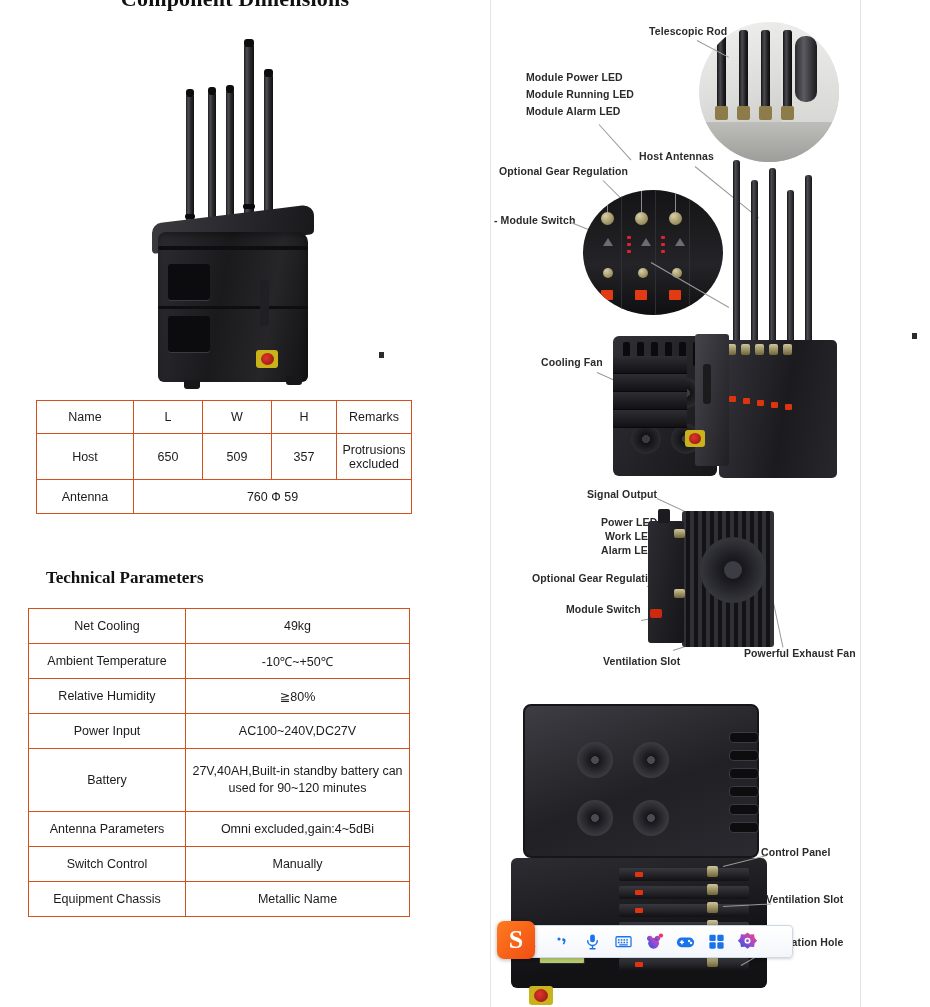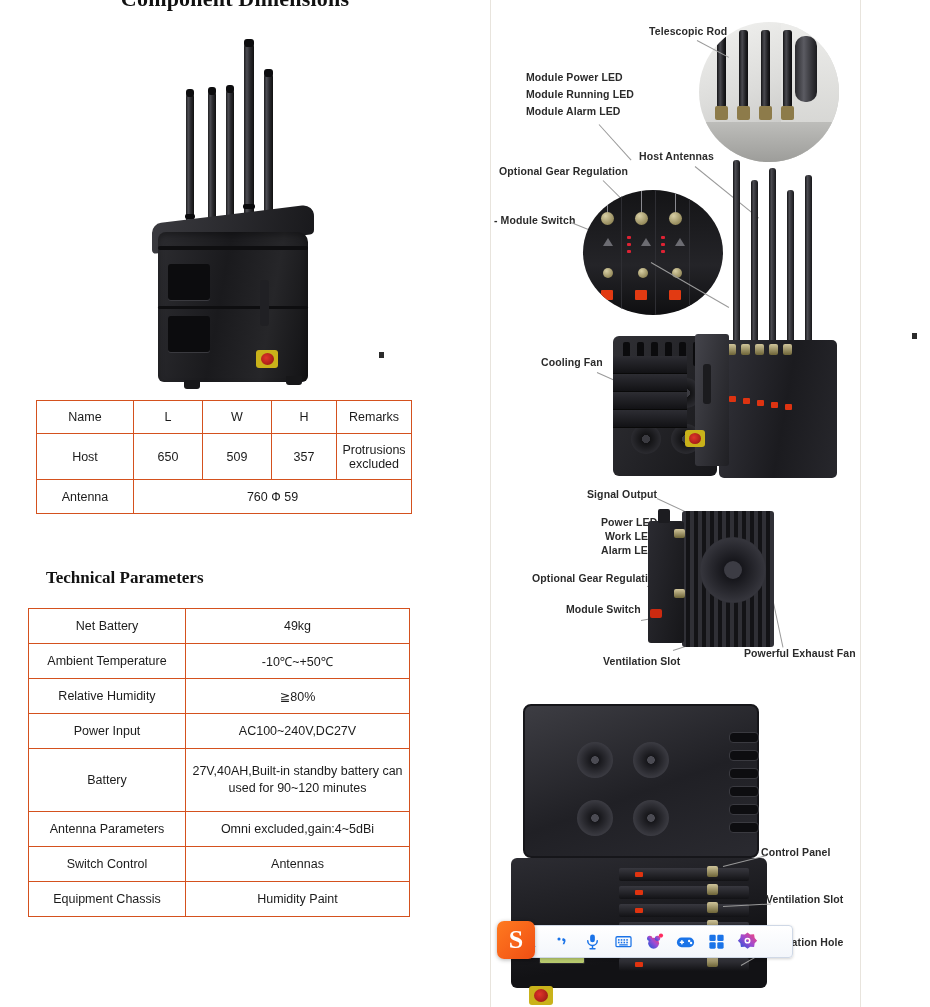--- a/index.html
+++ b/index.html
@@ -221,21 +221,21 @@
       <td colspan="4">760    Ф 59</td>
     </tr>
   </tbody>
     </table>
 
   <div id="section-title">Technical   Parameters</div>
 
   <table class="spec" id="tech-table" style="--tbl:#d4511e;">
     <tbody>
         <tr>
-      <td class="k">Net Battery</td>
+      <td class="k">Net Cooling</td>
       <td>49kg</td>
     </tr>
     <tr>
       <td class="k">Ambient Temperature</td>
       <td>-10℃~+50℃</td>
     </tr>
     <tr>
       <td class="k">Relative Humidity</td>
       <td>≧80%</td>
     </tr>
@@ -246,25 +246,25 @@
     <tr class="battery">
       <td class="k">Battery</td>
       <td>27V,40AH,Built-in standby battery can used for 90~120 minutes</td>
     </tr>
     <tr>
       <td class="k">Antenna Parameters</td>
       <td>Omni excluded,gain:4~5dBi</td>
     </tr>
     <tr>
       <td class="k">Switch Control</td>
-      <td>Antennas</td>
+      <td>Manually</td>
     </tr>
     <tr>
       <td class="k">Equipment Chassis</td>
-      <td>Humidity Paint</td>
+      <td>Metallic Name</td>
     </tr>
   </tbody>
     </table>
 
   <div class="dot-cursor" style="left:379px;top:352px;"></div>
 </div>
 
 <div class="vdiv" id="divider-left"></div>
 <div class="vdiv" id="divider-right"></div>
 

